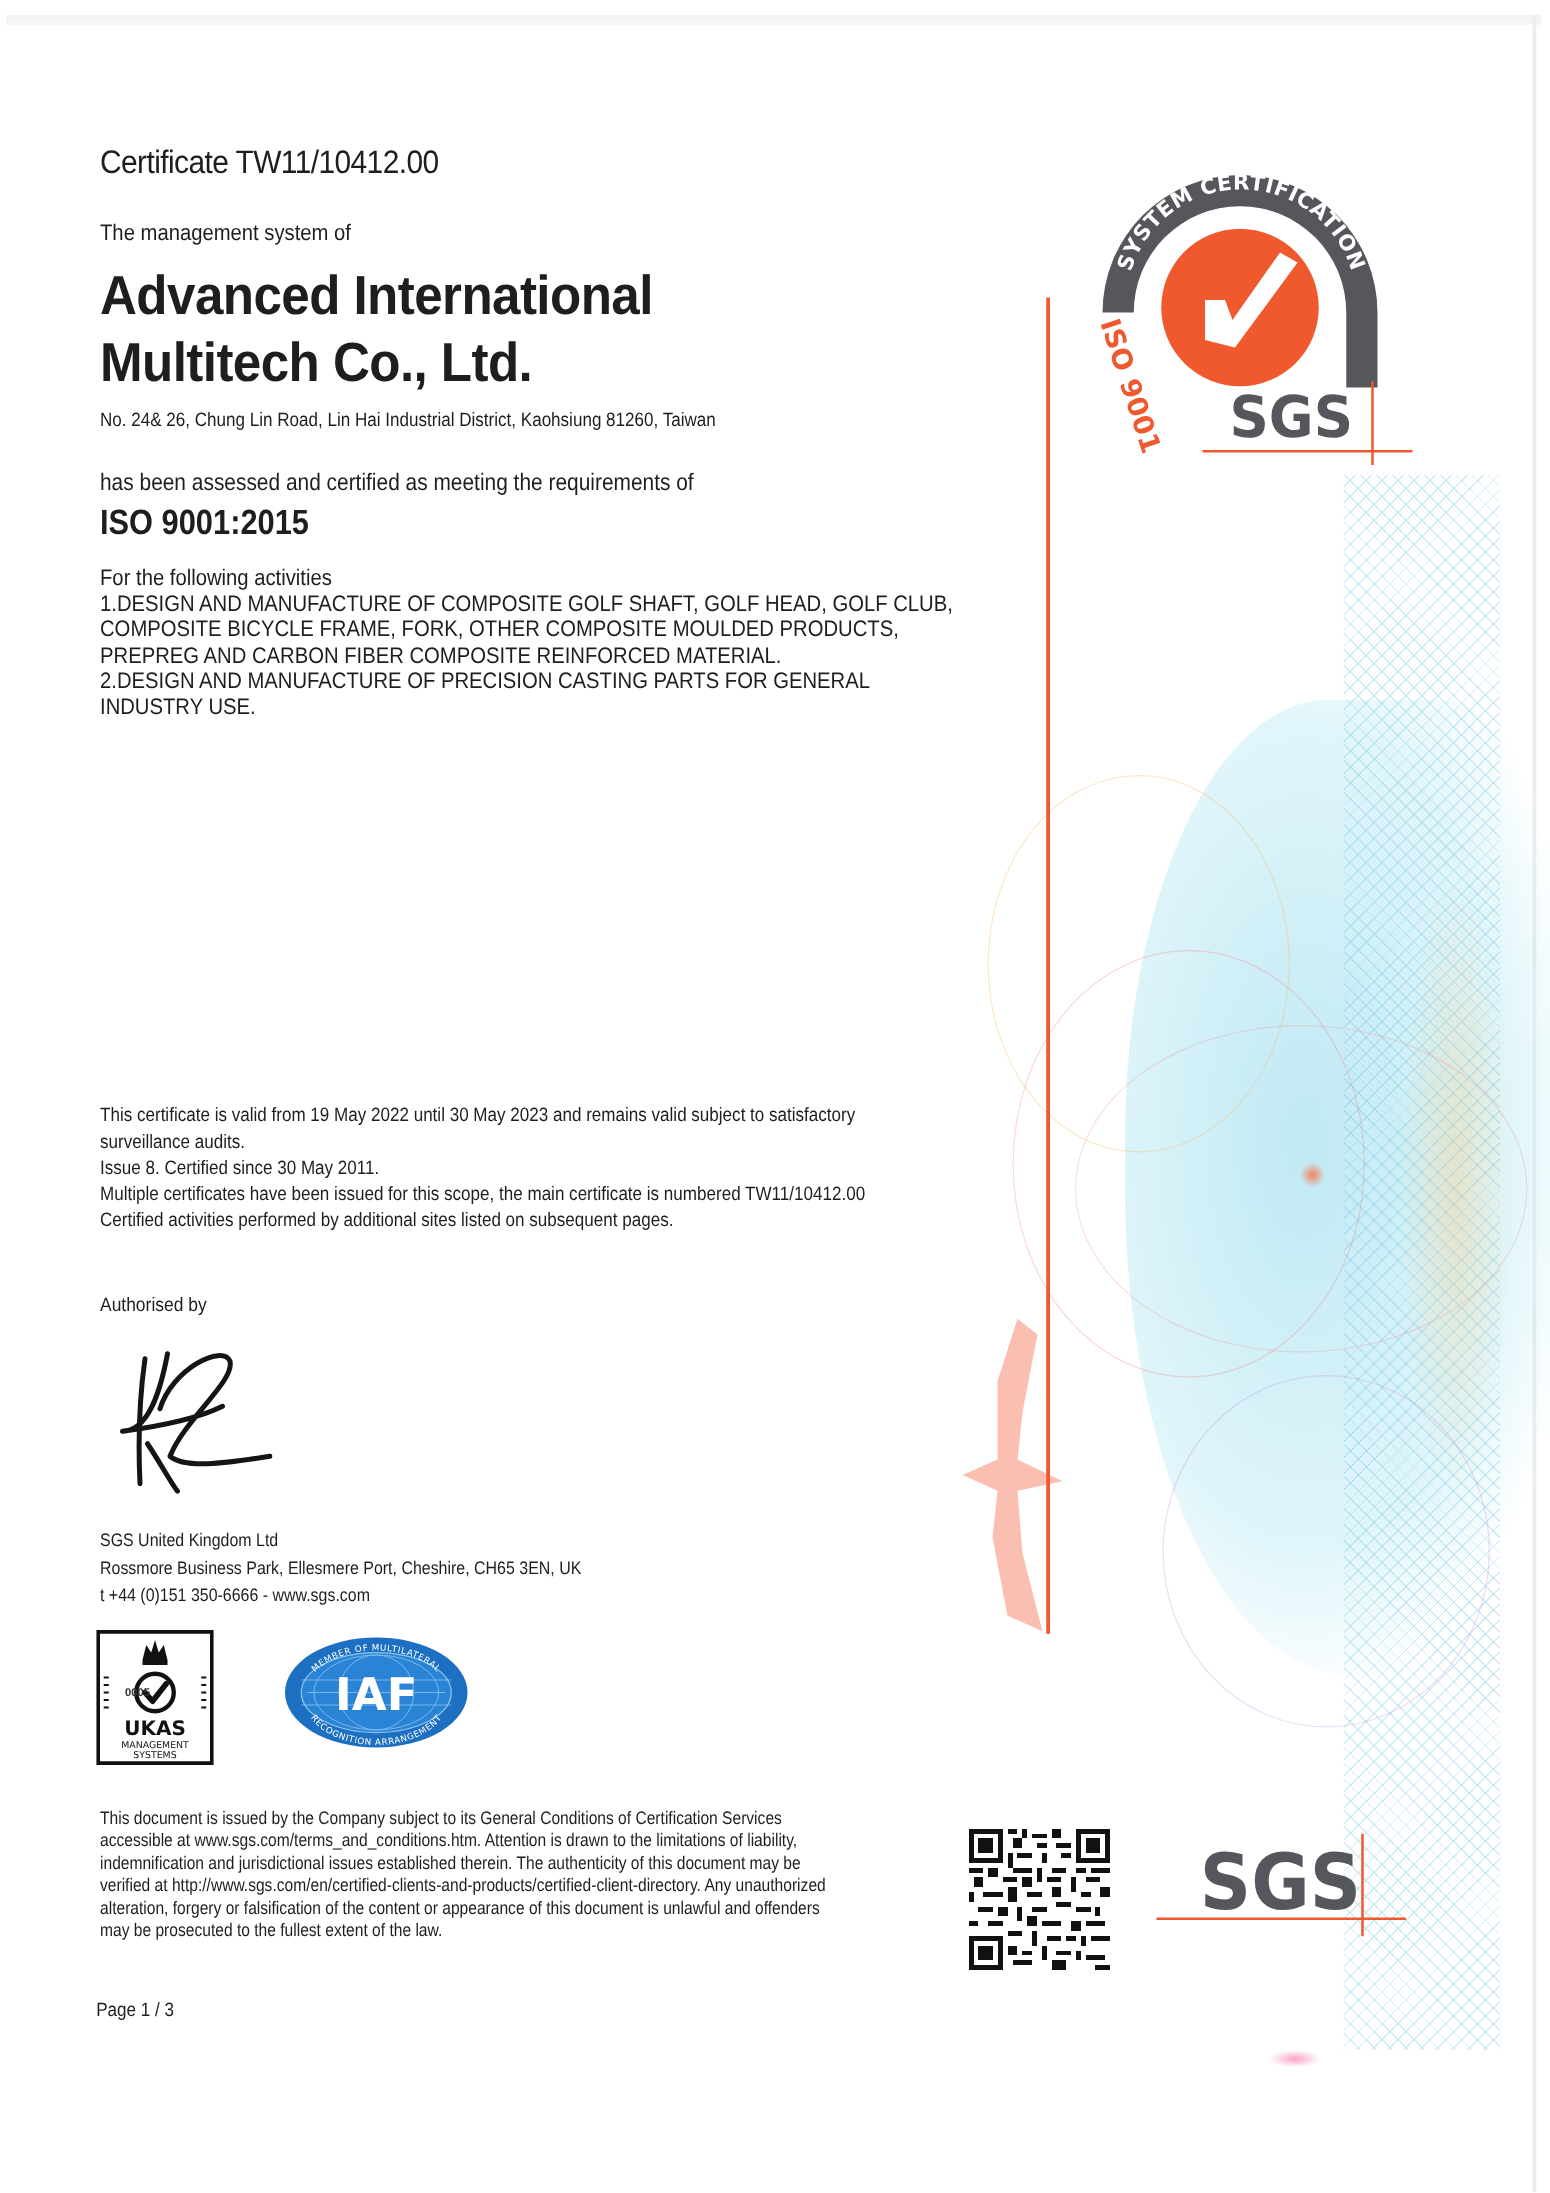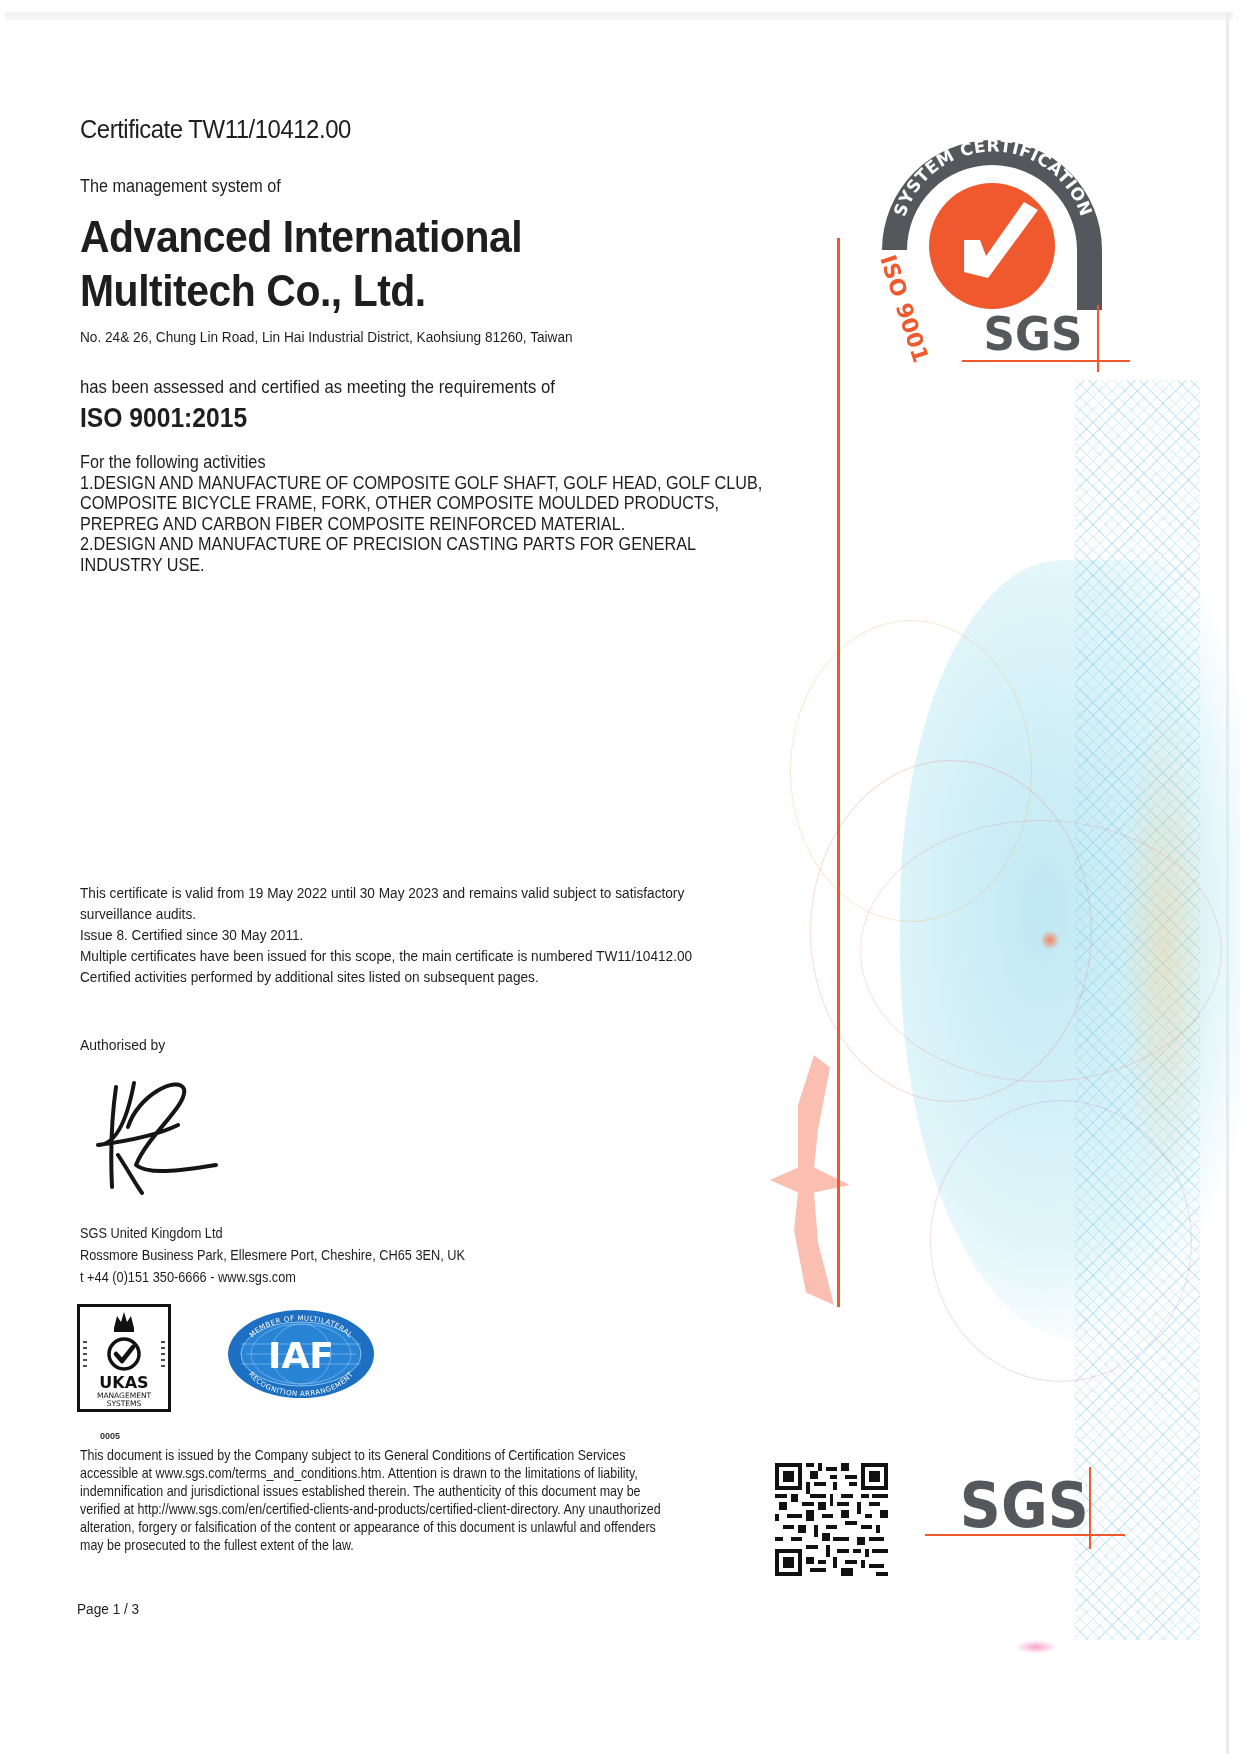--- a/index.html
+++ b/index.html
@@ -46,21 +46,21 @@
     .auth { left: 80px; top: 1036px; font-size: 15.5px; transform: scaleX(0.9); transform-origin: left; }
     .signature { position: absolute; left: 88px; top: 1075px; width: 130px; height: 120px; }
     .issuer { left: 80px; top: 1222px; font-size: 14.5px; line-height: 22px; transform: scaleX(0.88); transform-origin: left; }
     .issuer div { white-space: nowrap; }
     .legal { left: 80px; top: 1446px; font-size: 14.5px; line-height: 18px; transform: scaleX(0.86); transform-origin: left; }
     .legal div { white-space: nowrap; }
     .page { left: 77px; top: 1600px; font-size: 15.5px; transform: scaleX(0.88); transform-origin: left; }
 
     
     .ukas { position: absolute; left: 77px; top: 1304px; width: 94px; height: 108px; }
-    .ukas-num { position: absolute; left: 100px; top: 1431px; font-size: 9px; font-weight: bold; color: #333; text-align: center; }
+    .ukas-num { position: absolute; left: 100px; top: 1349px; font-size: 9px; font-weight: bold; color: #333; text-align: center; }
     .iaf { position: absolute; left: 226px; top: 1308px; width: 150px; height: 92px; }
 
     .sgs-seal { position: absolute; left: 862px; top: 110px; width: 280px; height: 270px; }
     .qr { position: absolute; left: 775px; top: 1463px; width: 113px; height: 113px; }
     .sgs-bottom { position: absolute; left: 925px; top: 1455px; width: 200px; height: 100px; }
   </style>
 </head>
 <body>
 
 <div class="scan-top"></div>

